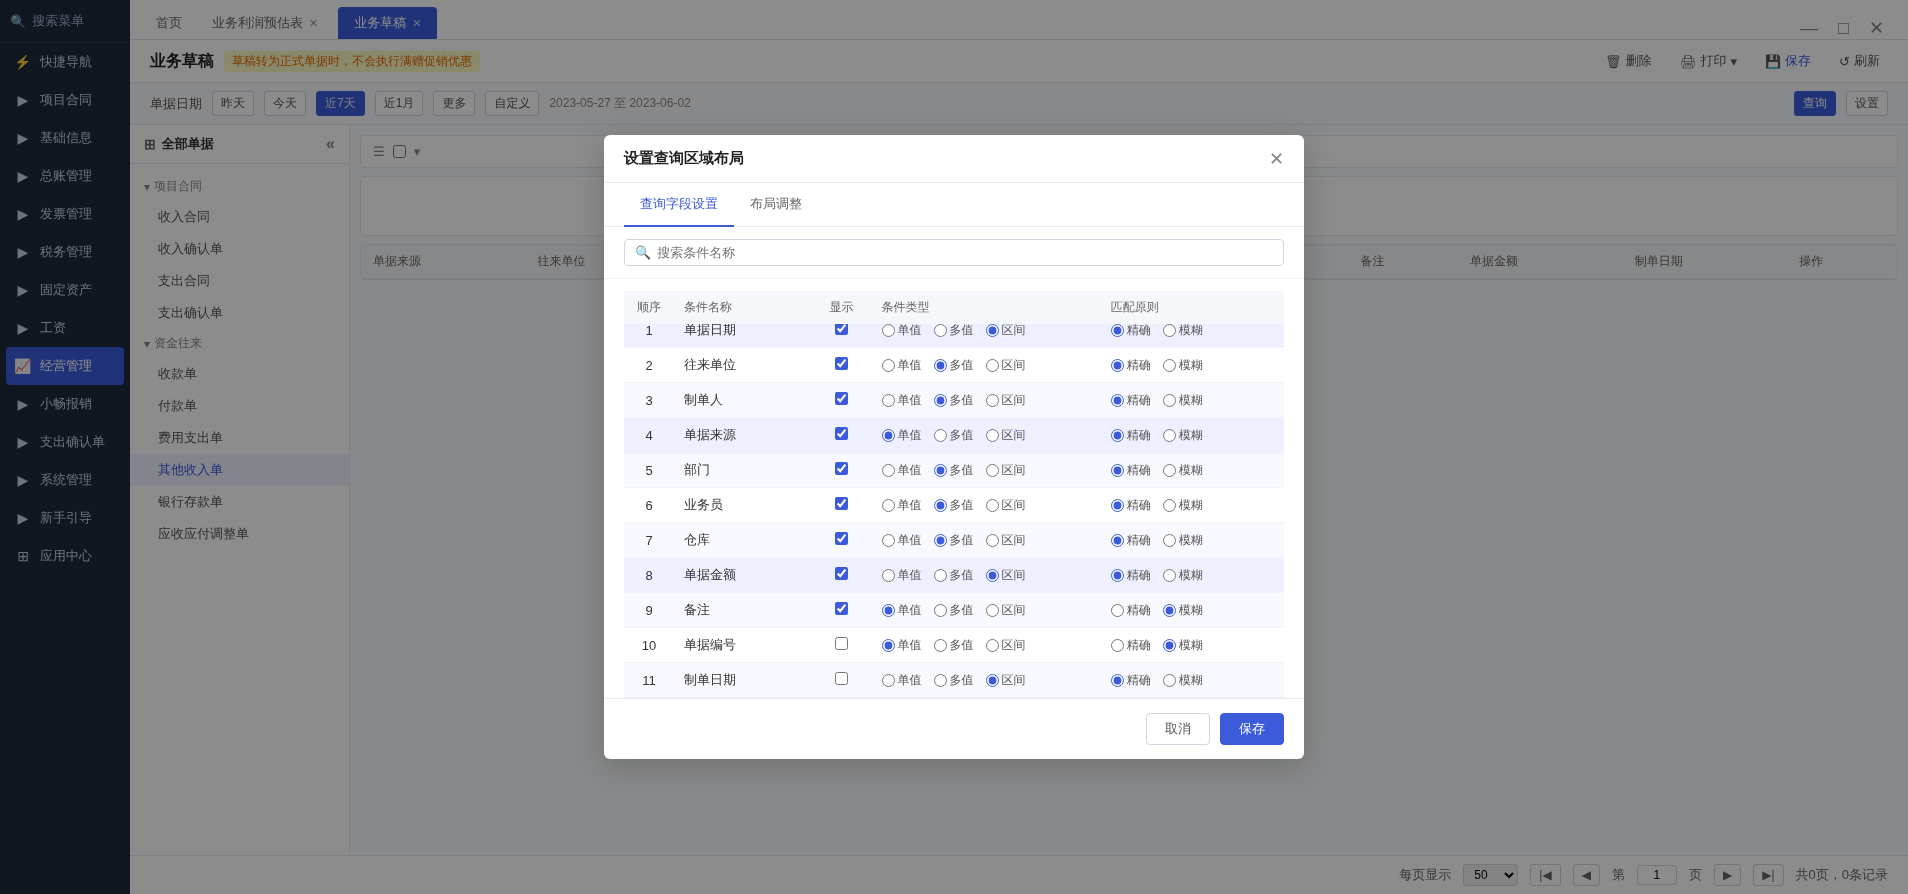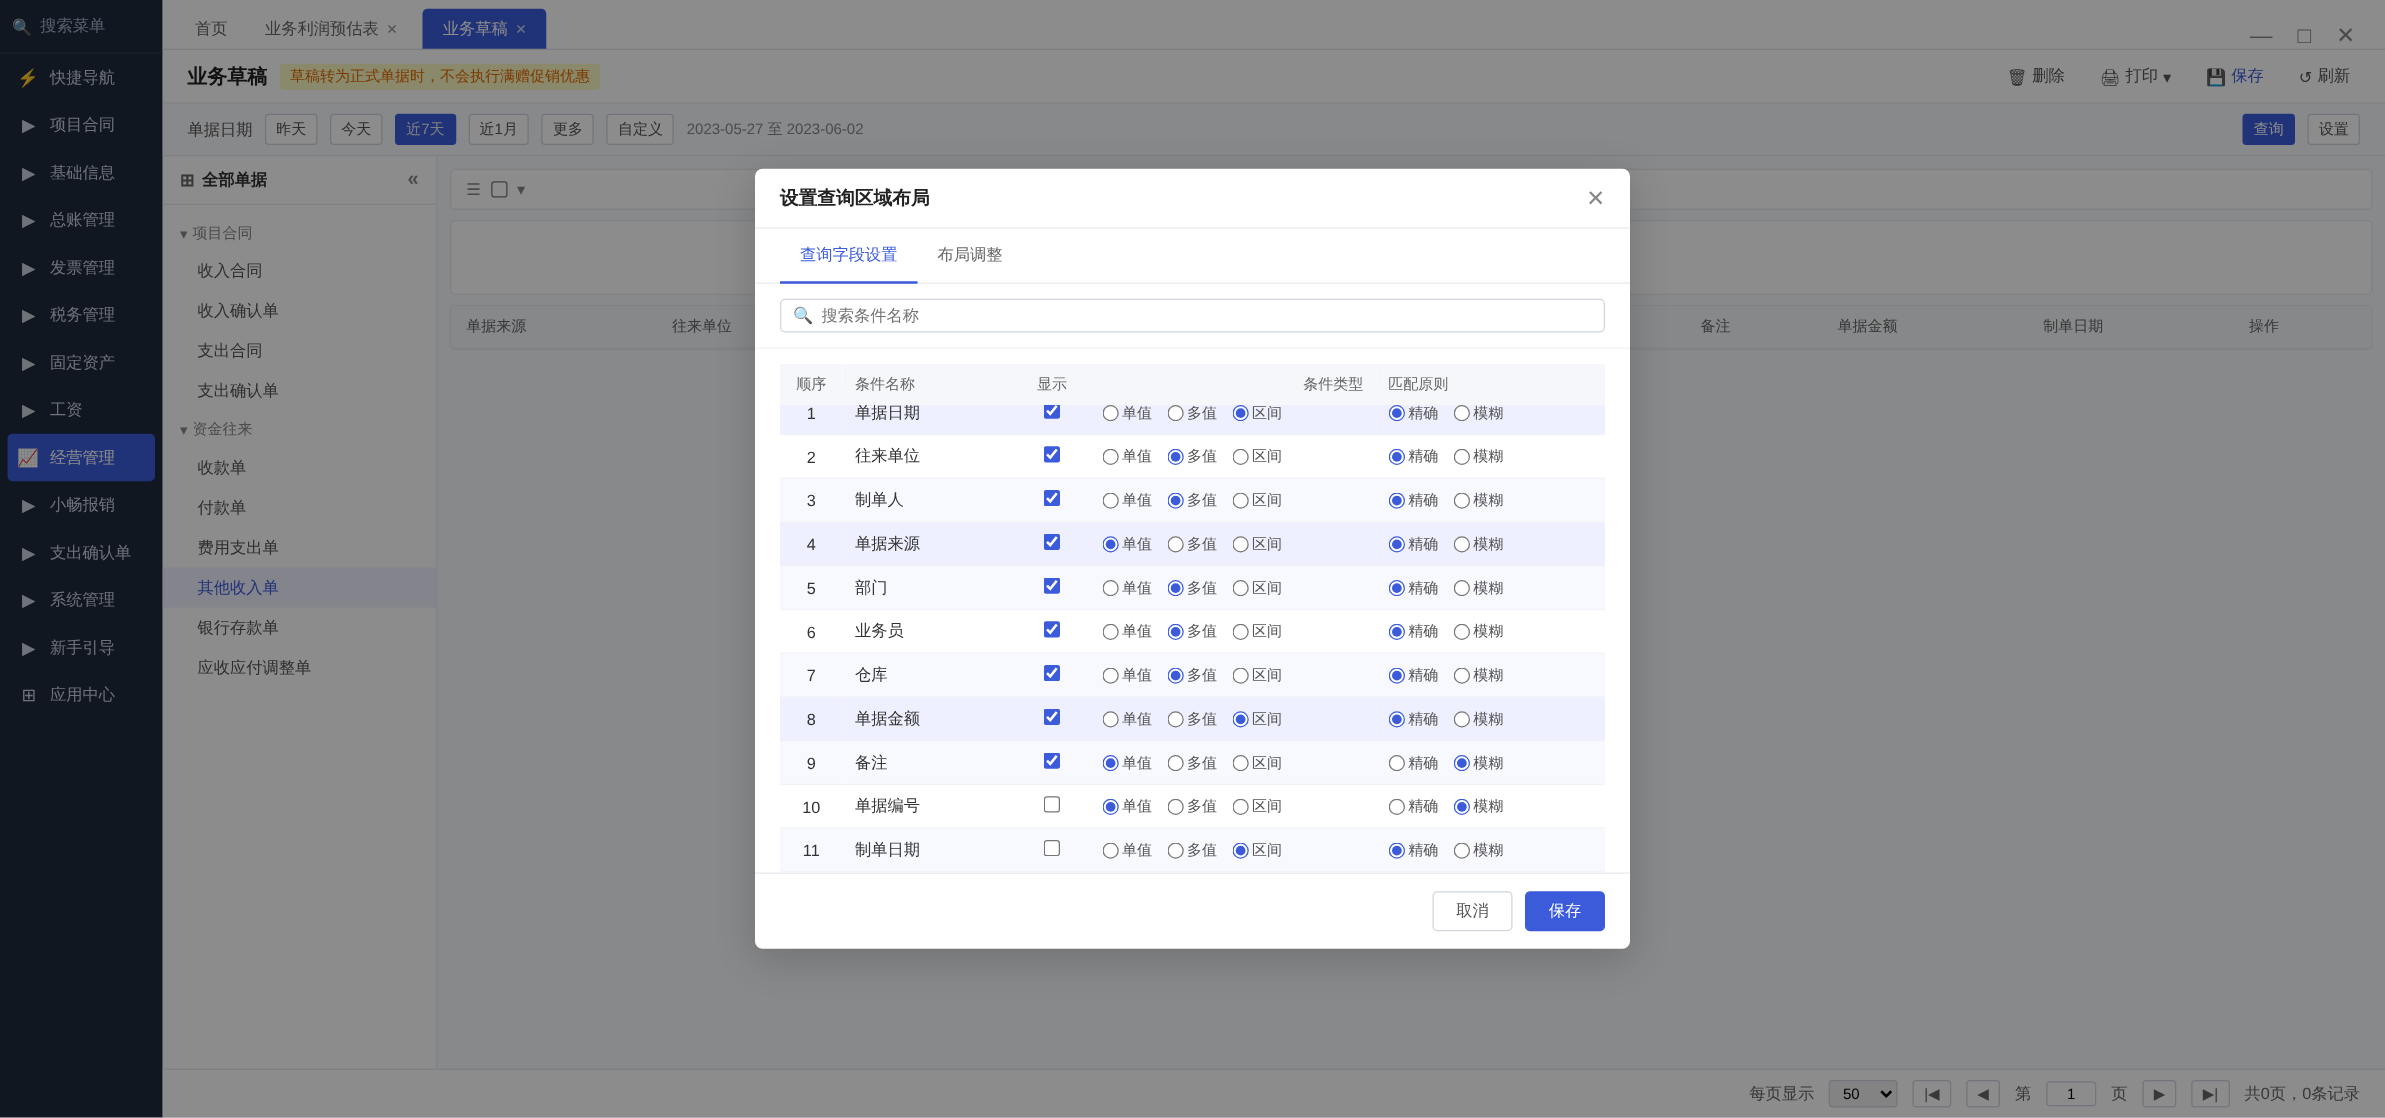--- a/index.html
+++ b/index.html
@@ -351,21 +351,21 @@
           </div>
         </div>
 
         <div class="modal-table-wrap">
           <table class="modal-table">
             <thead>
               <tr>
                 <th style="width:50px;text-align:center;">顺序</th>
                 <th style="min-width:120px;">条件名称</th>
                 <th style="width:60px;text-align:center;">显示</th>
-                <th style="min-width:200px;text-align:right;">条件类型</th>
+                <th style="min-width:200px;">条件类型</th>
                 <th style="min-width:160px;">匹配原则</th>
               </tr>
             </thead>
             <tbody id="modal-table-body">
             <tr class="selected">
                   <td class="order-num">1</td>
                   <td>单据日期</td>
                   <td style="text-align: center;"><span class="check-item"><input type="checkbox" checked="" style=""></span></td>
                   <td>
                     <div class="radio-group">

